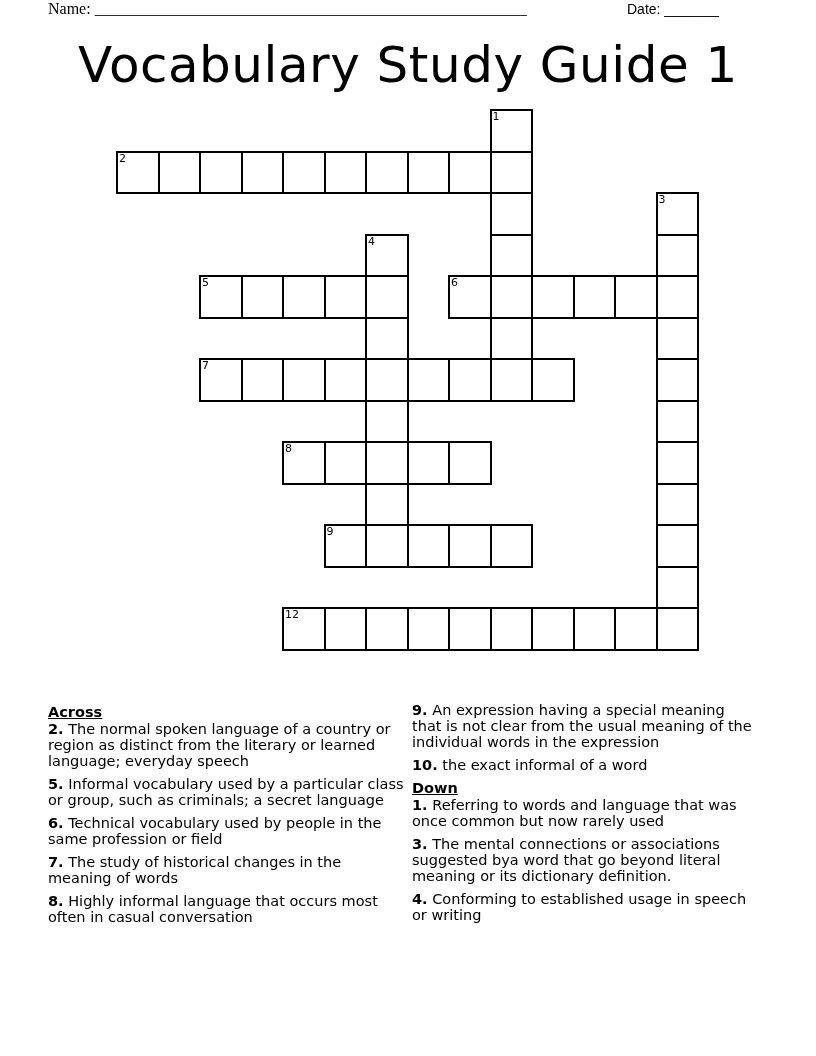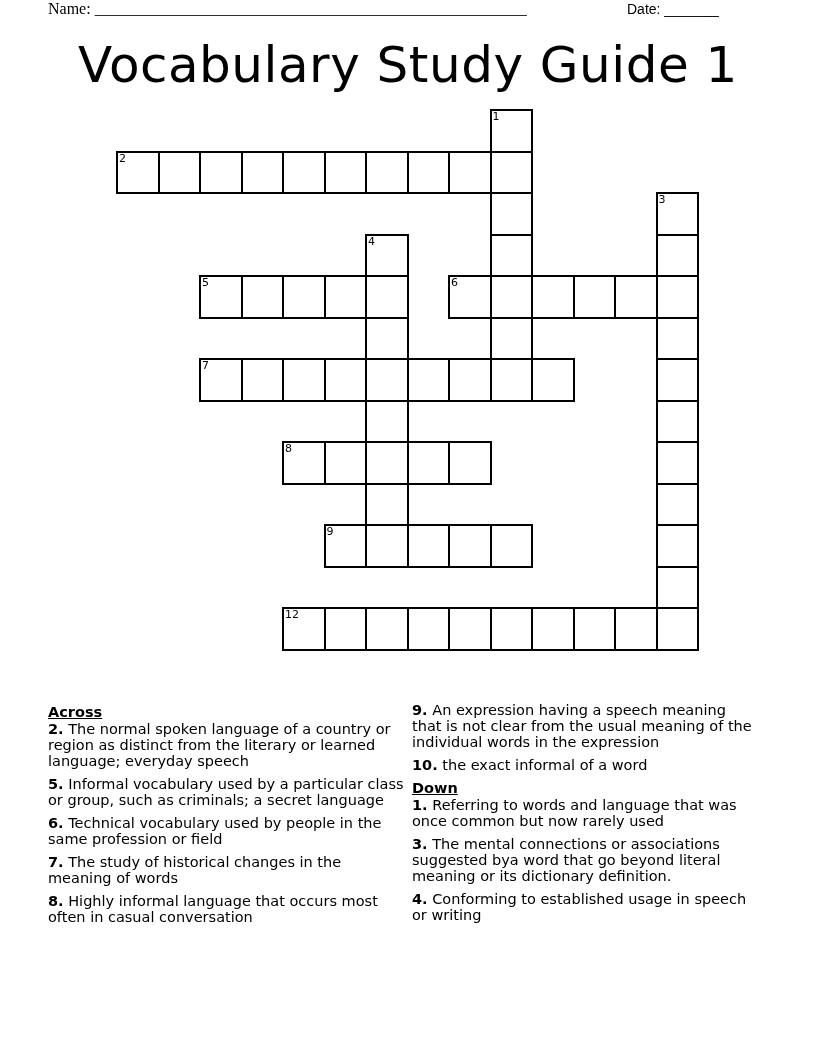--- a/index.html
+++ b/index.html
@@ -117,19 +117,19 @@
 <div class="clues left">
   <div class="sec-head">Across</div>
   <div class="clue"><span class="cnum">2.</span><span> The normal spoken language of a country or region as distinct from the literary or learned language; everyday speech</span></div>
   <div class="clue"><span class="cnum">5.</span><span> Informal vocabulary used by a particular class or group, such as criminals; a secret language</span></div>
   <div class="clue"><span class="cnum">6.</span><span> Technical vocabulary used by people in the same profession or field</span></div>
   <div class="clue"><span class="cnum">7.</span><span> The study of historical changes in the meaning of words</span></div>
   <div class="clue"><span class="cnum">8.</span><span> Highly informal language that occurs most often in casual conversation</span></div>
 </div>
 
 <div class="clues right">
-  <div class="clue"><span class="cnum">9.</span><span> An expression having a speech meaning that is not clear from the usual meaning of the individual words in the expression</span></div>
+  <div class="clue"><span class="cnum">9.</span><span> An expression having a special meaning that is not clear from the usual meaning of the individual words in the expression</span></div>
   <div class="clue"><span class="cnum">10.</span><span> the exact informal of a word</span></div>
   <div class="sec-head">Down</div>
   <div class="clue"><span class="cnum">1.</span><span> Referring to words and language that was once common but now rarely used</span></div>
   <div class="clue"><span class="cnum">3.</span><span> The mental connections or associations suggested bya word that go beyond literal meaning or its dictionary definition.</span></div>
   <div class="clue"><span class="cnum">4.</span><span> Conforming to established usage in speech or writing</span></div>
 </div>
 
 </body></html>

